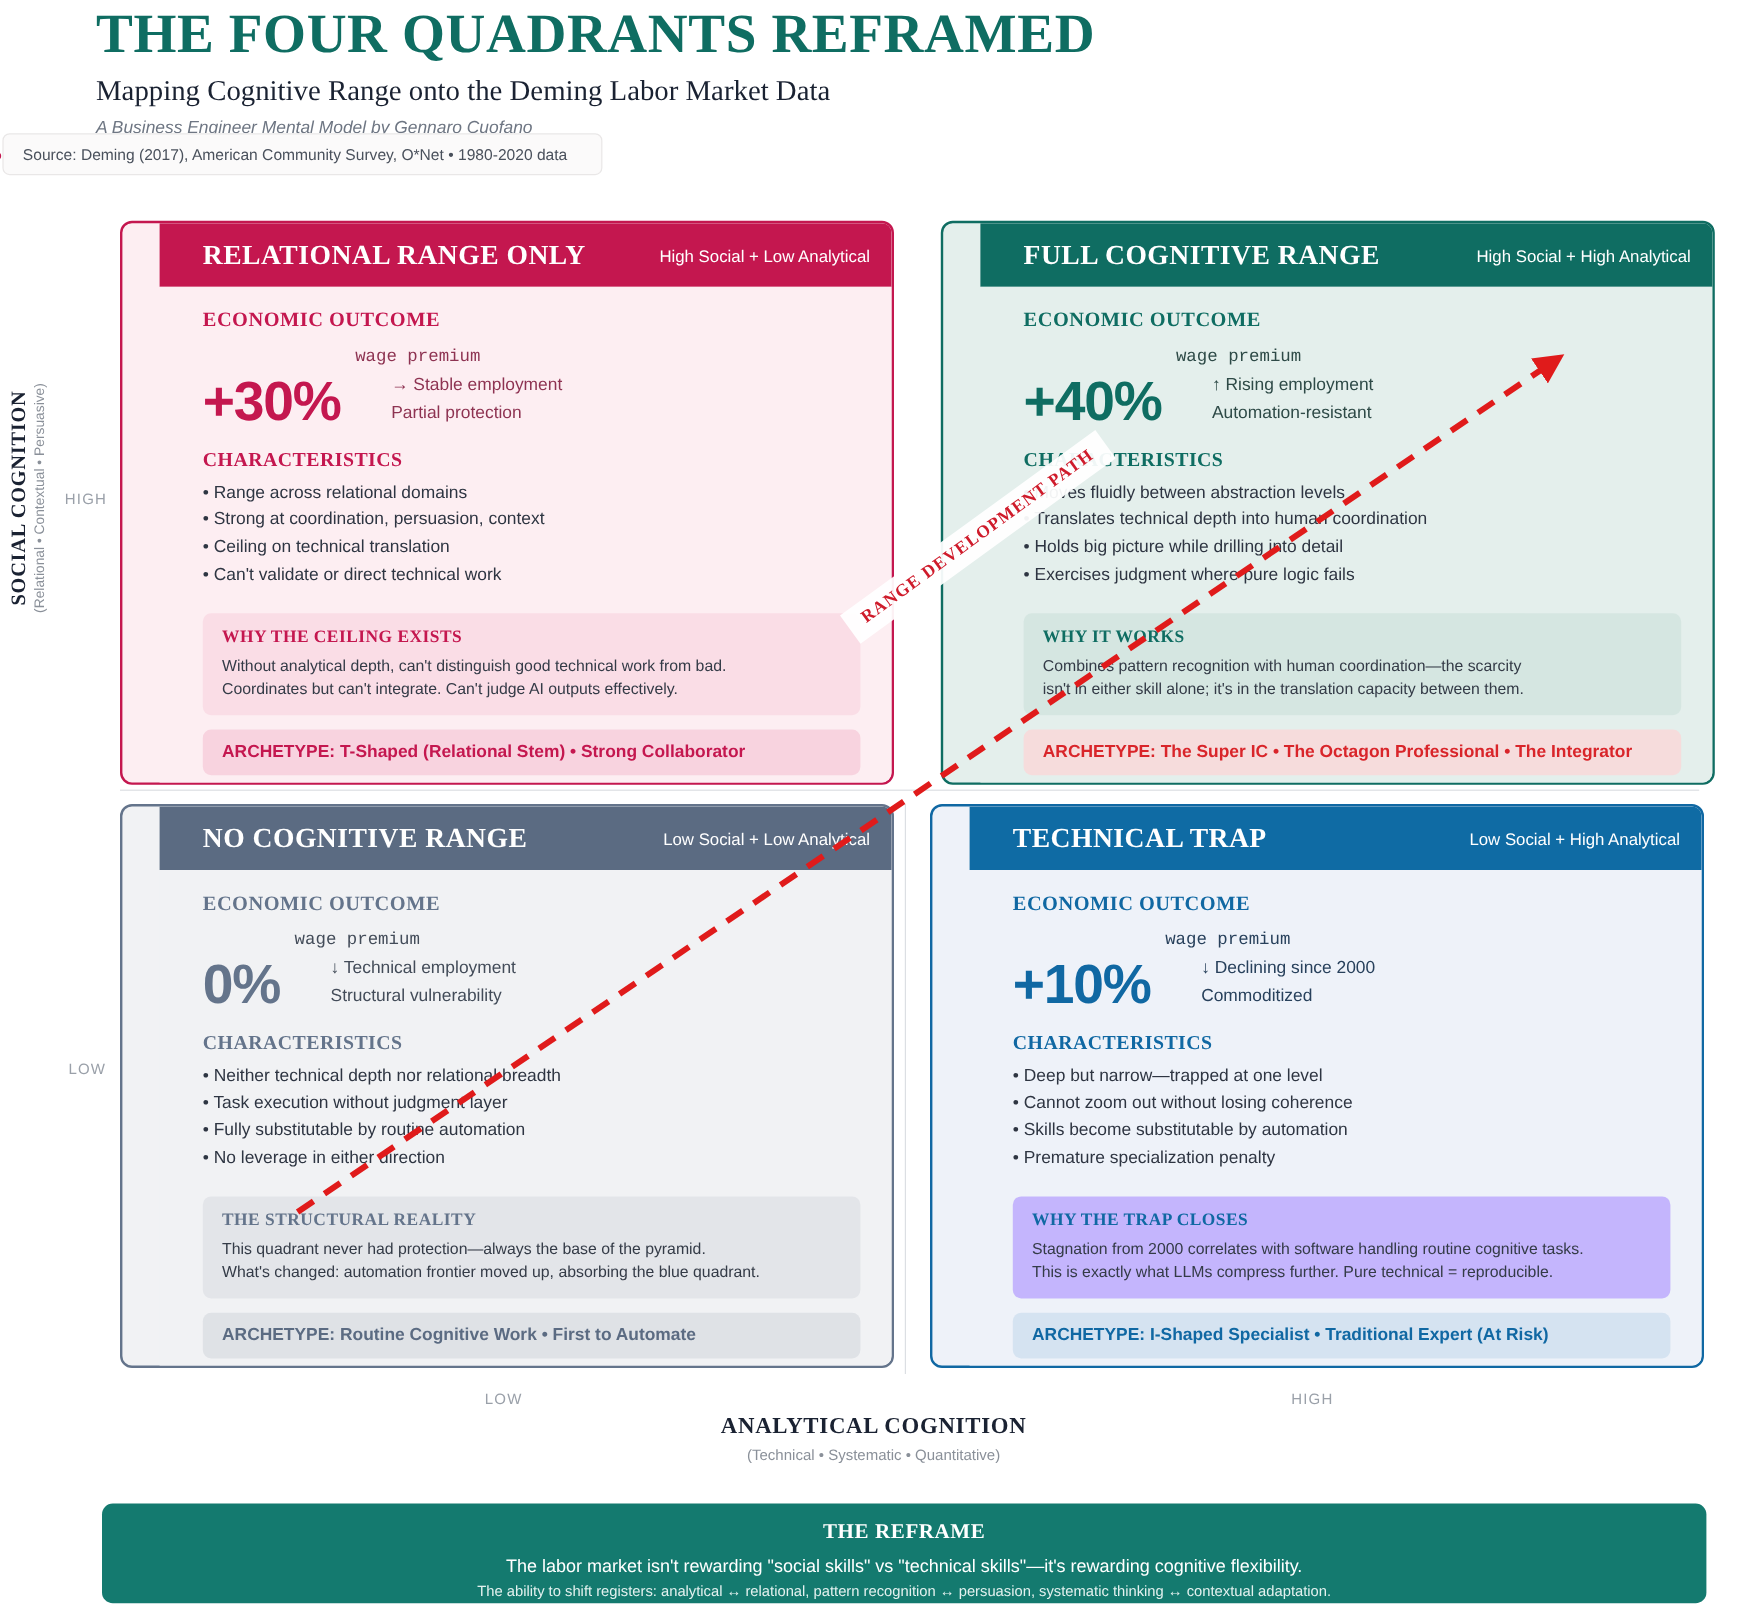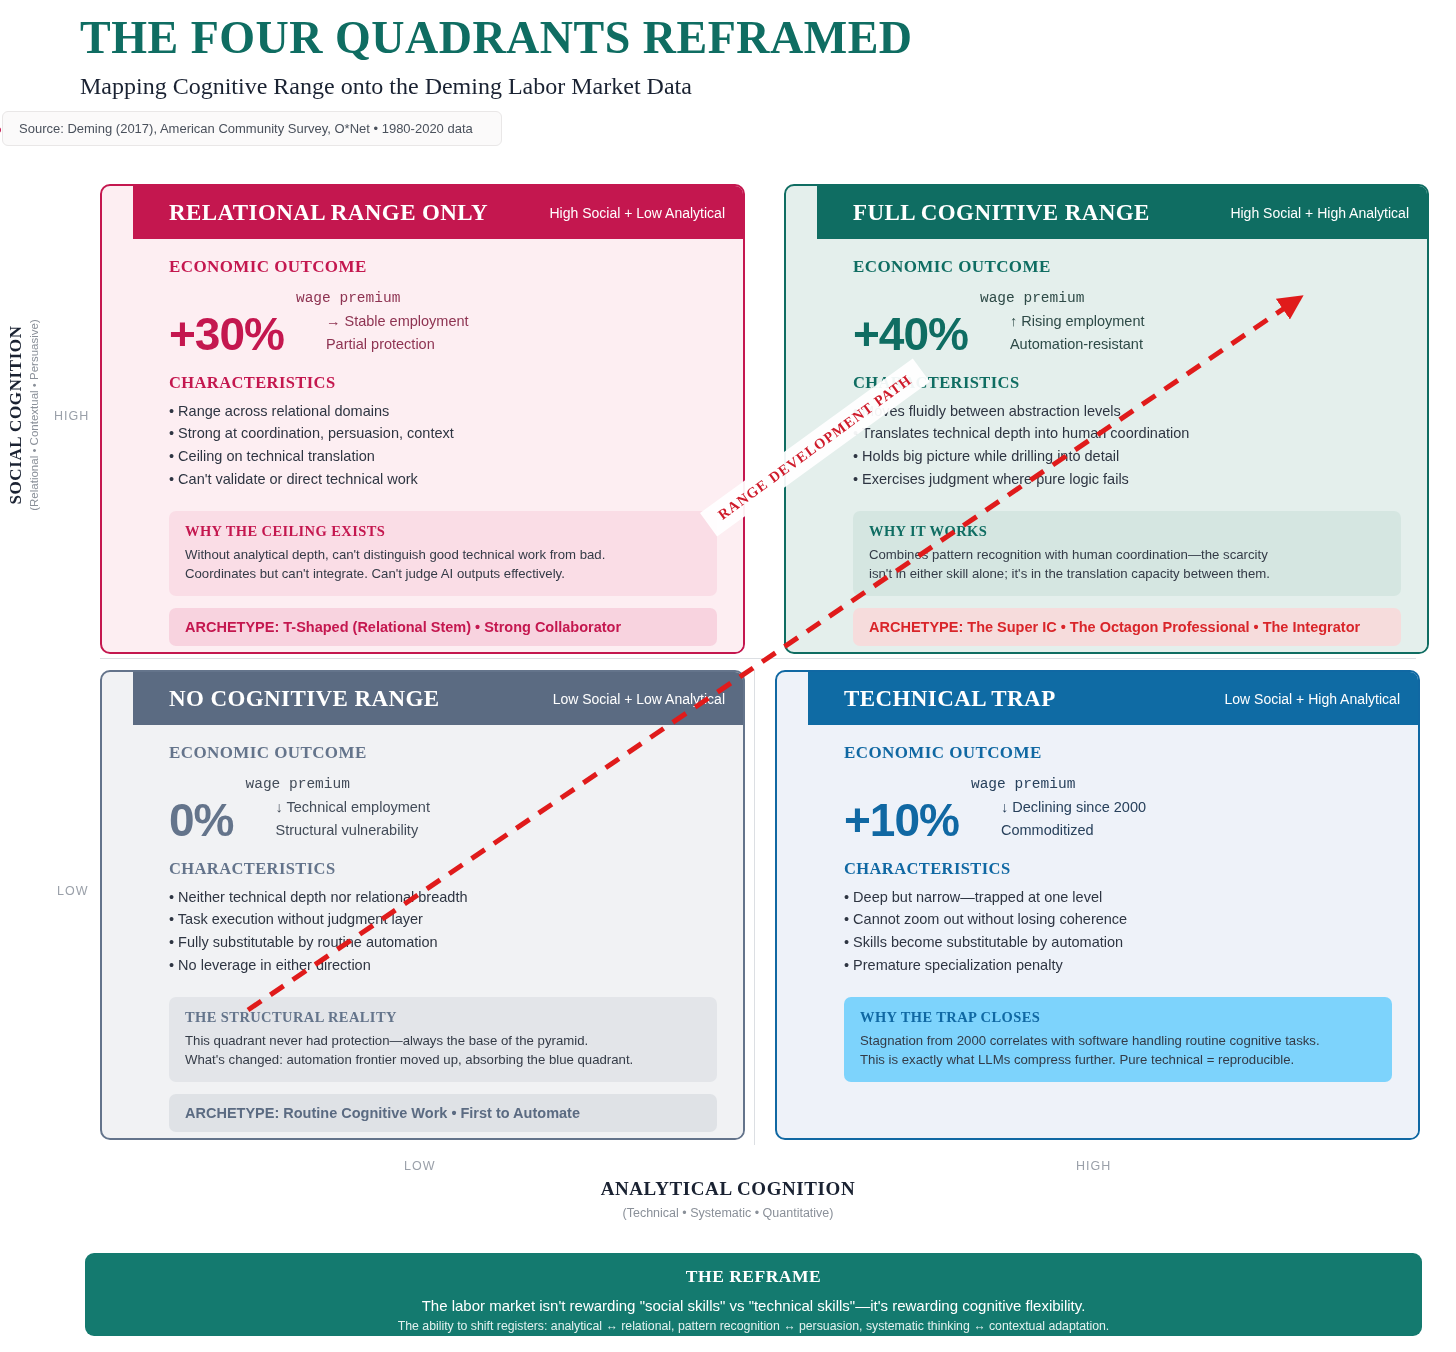--- a/index.html
+++ b/index.html
@@ -5,21 +5,21 @@
   * { box-sizing: border-box; margin: 0; padding: 0; }
   body {
     width: 1456px; height: 1352px;
     background: #ffffff;
     font-family: "Liberation Sans", sans-serif;
     position: relative;
     overflow: hidden;
   }
 
   
-  #header { position: absolute; left: 80px; top: 12px; width: 1320px; }
+  #header { position: absolute; left: 80px; top: 2px; width: 1320px; }
   #main-title {
     font-family: "Liberation Serif", serif;
     font-weight: bold; font-size: 46px; letter-spacing: 0.5px;
     color: #0f6d62; line-height: 1.12;
   }
   #subtitle {
     font-family: "Liberation Serif", serif;
     font-size: 24px; color: #1a2232; margin-top: 8px; line-height: 1.2;
   }
   #byline {
@@ -137,21 +137,21 @@
   #quad-bl .eco-label, #quad-bl .char-head, #quad-bl .big-num, #quad-bl .note-title { color: #64748b; }
   #quad-bl .big-side div { color: #434c59; }
   #quad-bl .note-box { background: #e3e5e9; }
   #quad-bl .arch-box { background: #dfe2e6; color: #5b6b82; }
 
   #quad-br { left: 775px; top: 670px; border: 2px solid #1068a3; background: #eef2f9; }
   #quad-br .quad-head { background: #0f6ba4; }
   #quad-br .quad-body { background: #eef2f9; }
   #quad-br .eco-label, #quad-br .char-head, #quad-br .big-num, #quad-br .note-title { color: #1068a3; }
   #quad-br .big-side div { color: #28415c; }
-  #quad-br .note-box { background: #7dd3fc; }
+  #quad-br .note-box { background: #c4b5fd; }
   #quad-br .arch-box { background: #d5e3f1; color: #1068a3; }
 
   
   #arrow-layer { position: absolute; left: 0; top: 0; width: 1456px; height: 1352px; pointer-events: none; }
   #arrow-label {
     position: absolute; left: 700px; top: 513px;
     transform: rotate(-36deg); transform-origin: left top;
     background: rgba(255,255,255,0.94);
     padding: 6px 14px;
     font-family: "Liberation Serif", serif; font-weight: bold;
@@ -309,20 +309,21 @@
       <li>• Deep but narrow—trapped at one level</li>
       <li>• Cannot zoom out without losing coherence</li>
       <li>• Skills become substitutable by automation</li>
       <li>• Premature specialization penalty</li>
     </ul>
     <div class="note-box">
       <div class="note-title">WHY THE TRAP CLOSES</div>
       <p>Stagnation from 2000 correlates with software handling routine cognitive tasks.</p>
       <p>This is exactly what LLMs compress further. Pure technical = reproducible.</p>
     </div>
+    <div class="arch-box">ARCHETYPE: I-Shaped Specialist • Traditional Expert (At Risk)</div>
   </div>
 </div>
 
 <svg id="arrow-layer" viewBox="0 0 1456 1352">
   <defs>
     <marker id="arrowhead" markerWidth="5" markerHeight="5" refX="2.2" refY="2.5" orient="auto">
       <polygon points="0,0 5,2.5 0,5" fill="#e01b1b"></polygon>
     </marker>
   </defs>
   <line x1="248" y1="1010" x2="1292" y2="303" stroke="#e01b1b" stroke-width="5" stroke-dasharray="16,11" marker-end="url(#arrowhead)"></line>

